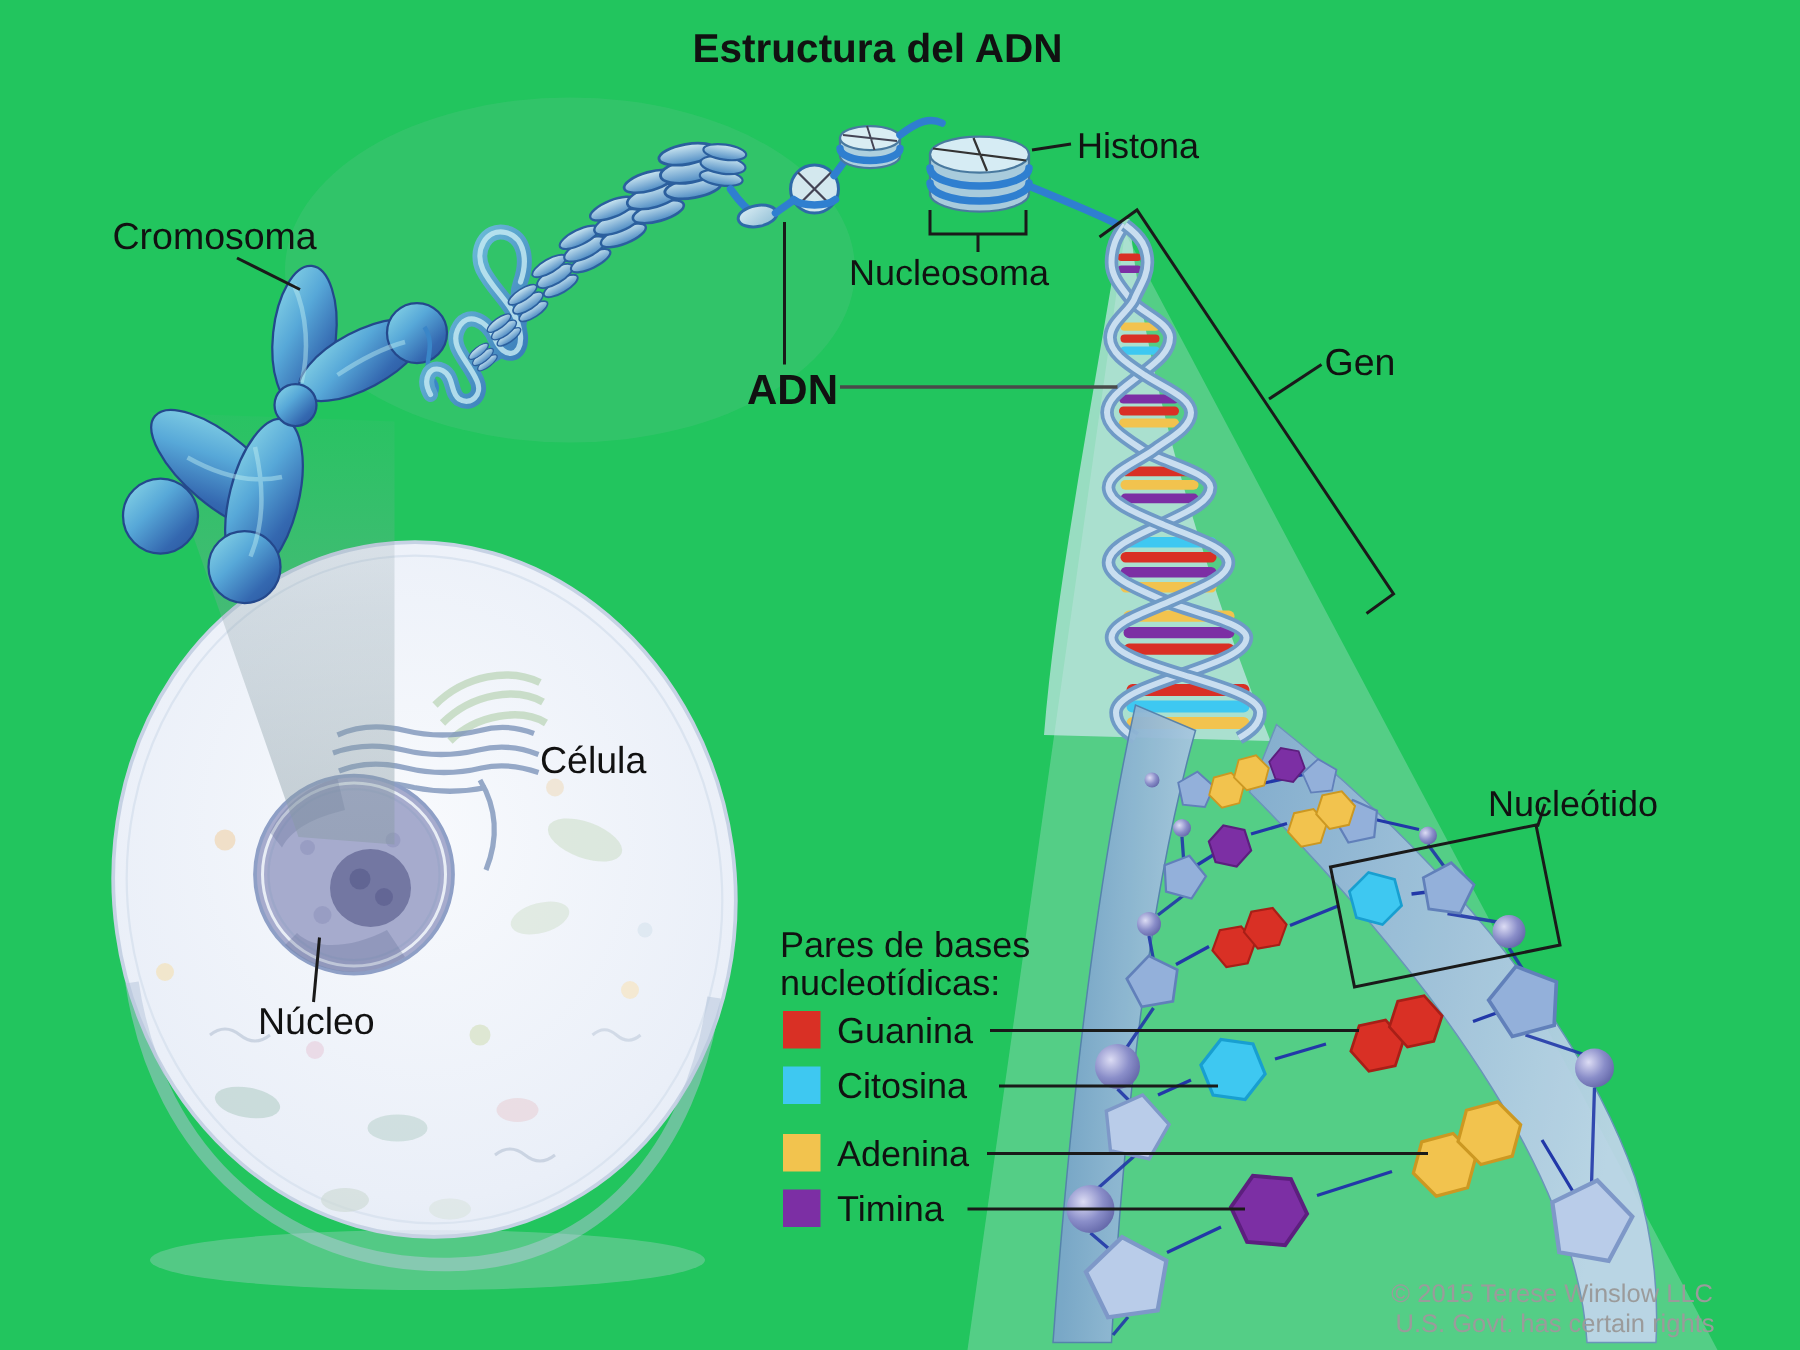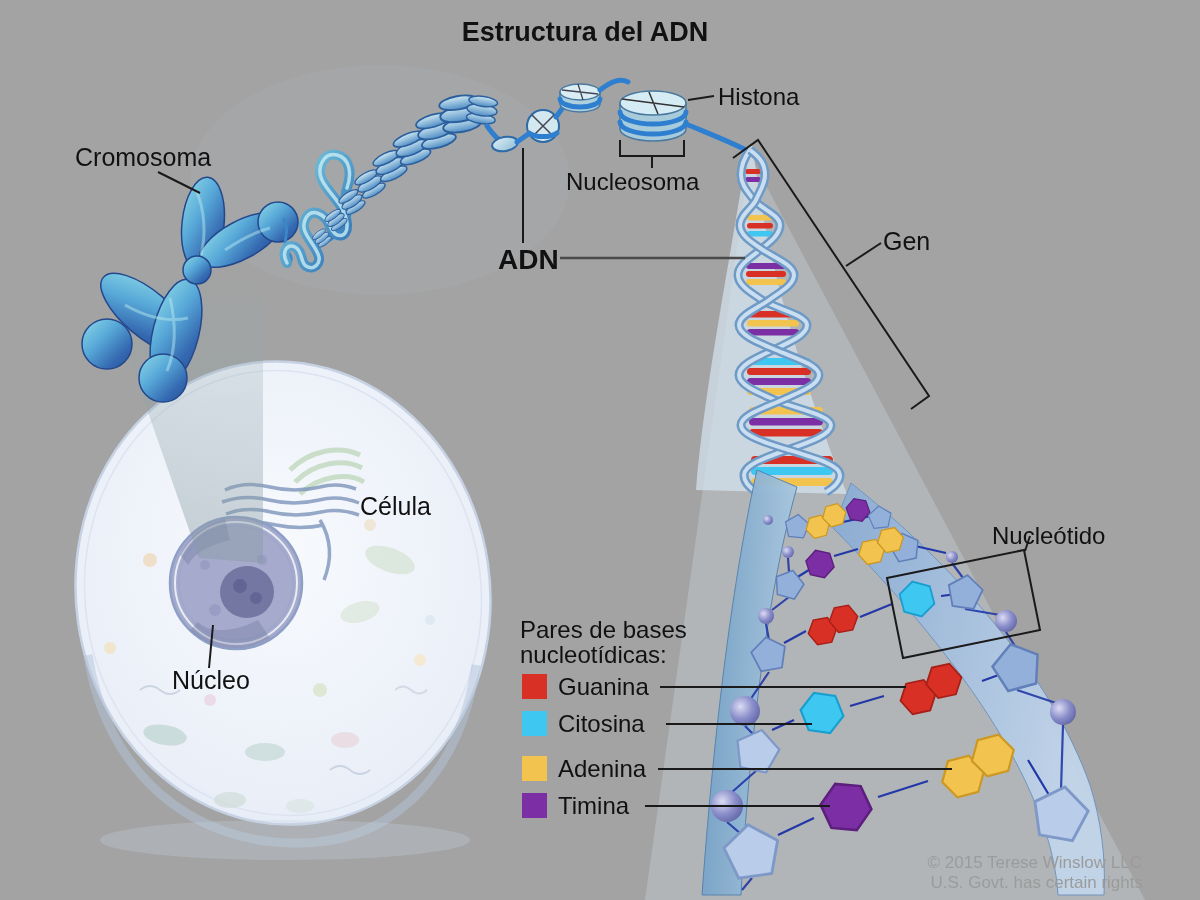--- a/index.html
+++ b/index.html
@@ -1,16 +1,16 @@
 <!DOCTYPE html>
 <html><head>
 <meta charset="utf-8">
 <style>
   html,body{margin:0;padding:0;background:#fff;}
-  .stage{position:relative;width:1200px;height:900px;background:#a3a3a3;overflow:hidden;
+  .stage{position:relative;width:1200px;height:900px;background:#22c55e;overflow:hidden;
          font-family:"Liberation Sans", sans-serif;}
   svg{position:absolute;top:0;left:0;}
   text{fill:#111;}
   .lbl{font-size:25px;}
   .lbl-sm{font-size:24px;}
   .title{font-size:27px;font-weight:bold;}
   .legend-h{font-size:24px;}
   .legend-t{font-size:24px;}
   .copy{font-size:17px;fill:#9b9b9b;}
   .ptr{stroke:#1a1a1a;stroke-width:2;fill:none;}

